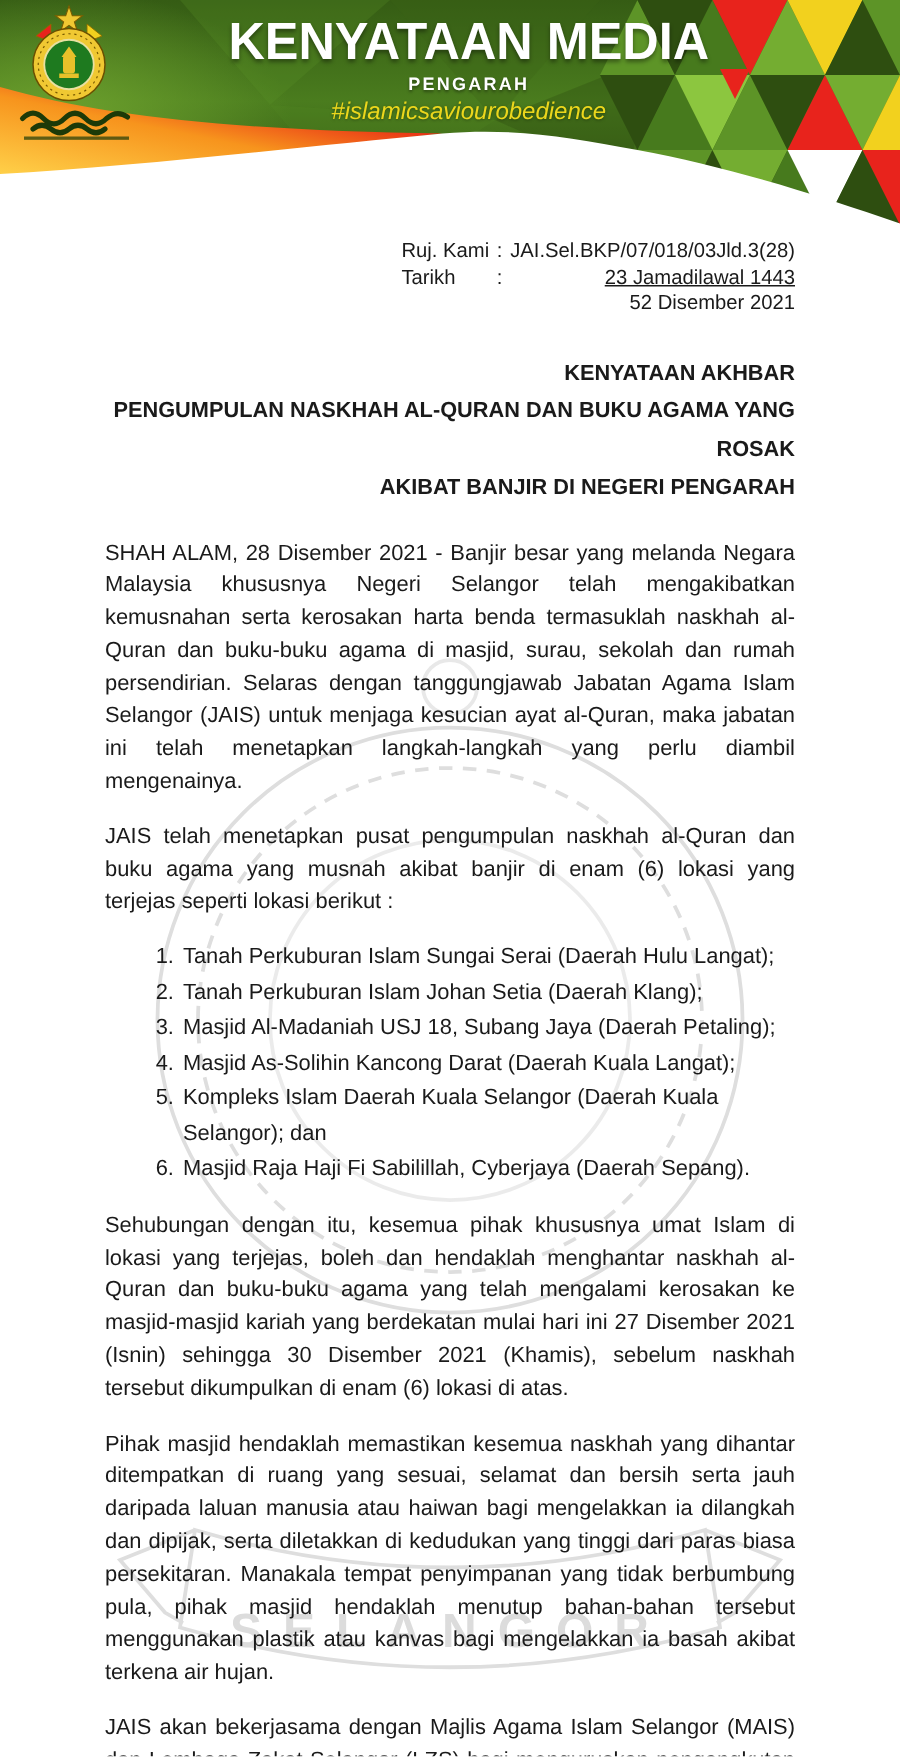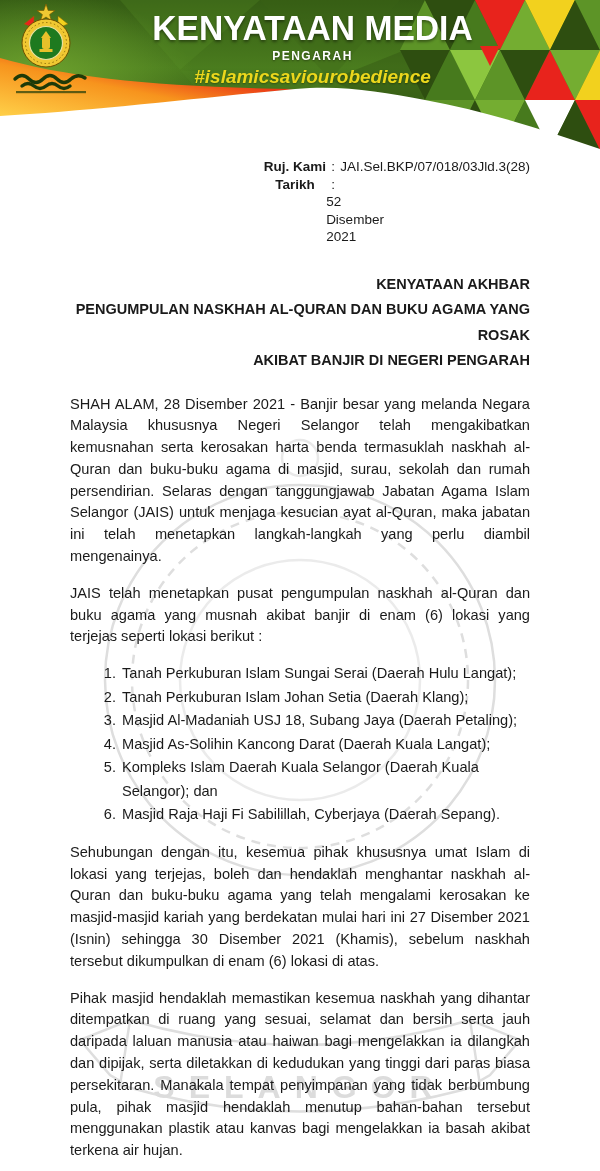--- a/index.html
+++ b/index.html
@@ -22,35 +22,35 @@
   .banner-title{
     font-size:35px;font-weight:bold;letter-spacing:0px;
     transform:scaleX(0.96);transform-origin:center;
     text-shadow:0 2px 3px rgba(0,0,0,.4);
     white-space:nowrap;line-height:1.05;
   }
   .banner-sub1{font-size:12px;font-weight:bold;letter-spacing:1.5px;margin-top:2px;
     text-shadow:0 1px 2px rgba(0,0,0,.4);}
   .banner-sub2{font-size:15px;font-weight:bold;letter-spacing:0.5px;
     text-shadow:0 1px 2px rgba(0,0,0,.4);white-space:nowrap;}
-  .banner-hash{font-size:19px;font-weight:bold;font-style:italic;color:#ecd71c;
+  .banner-hash{font-size:16px;font-weight:normal;font-style:italic;color:#ecd71c;
     margin-top:3px;text-shadow:0 1px 2px rgba(0,0,0,.35);}
 
   
   .watermark{position:absolute;left:0;top:330px;width:600px;height:830px;z-index:0;pointer-events:none;}
 
   
   .content{position:relative;z-index:1;padding:6px 70px 0 70px;}
 
   .ref-block{
     display:grid;grid-template-columns:max-content 14px max-content;
     width:max-content;margin-left:auto;margin-top:2px;
     font-size:13.5px;line-height:17.5px;
   }
-  .ref-label{text-align:center;font-weight:bold;}
+  .ref-label{text-align:left;}
   .ref-sep{text-align:center;}
   .ref-value{text-align:center;}
   .ref-value.right{text-align:right;}
   .underline{text-decoration:underline;}
 
   .doc-title{
     margin-top:26px;text-align:right;font-weight:bold;
     font-size:14.5px;line-height:25.5px;
   }
 
@@ -173,20 +173,21 @@
 
   <main class="content">
 
     <div class="ref-block">
       <span class="ref-label">Ruj. Kami</span>
       <span class="ref-sep">:</span>
       <span class="ref-value">JAI.Sel.BKP/07/018/03Jld.3(28)</span>
 
       <span class="ref-label">Tarikh</span>
       <span class="ref-sep">:</span>
+      <span class="ref-value right underline">23 Jamadilawal 1443</span>
 
       <span></span>
         <span></span>
       <span class="ref-value right">52 Disember 2021</span>
     </div>
 
     <div class="doc-title">
       <div>KENYATAAN AKHBAR</div>
       <div>PENGUMPULAN NASKHAH AL-QURAN DAN BUKU AGAMA YANG ROSAK</div>
       <div>AKIBAT BANJIR DI NEGERI PENGARAH</div>

